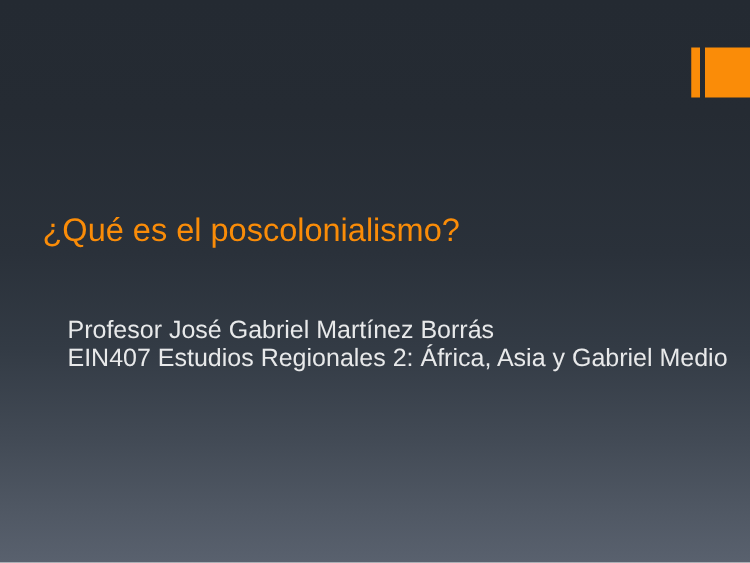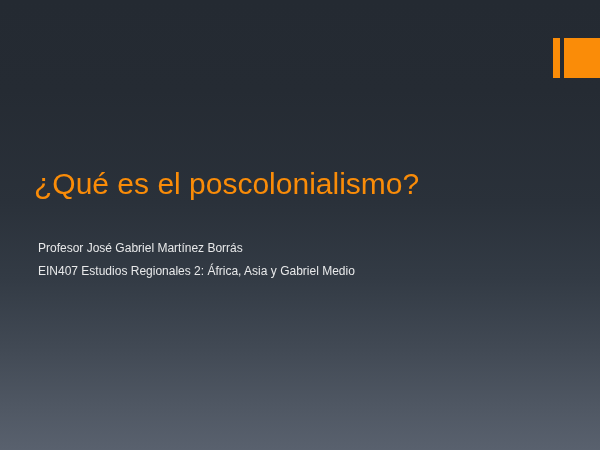--- a/index.html
+++ b/index.html
@@ -47,37 +47,37 @@
     background: #fa8c08;
   }
 
   
   .title {
     position: absolute;
     left: 34px;
     top: 163px;
     width: 540px;
     margin: 0;
-    font-size: 30px;
+    font-size: 26px;
     font-weight: normal;
     line-height: 42px;
     letter-spacing: 0px;
     color: #fa8c08;
     white-space: nowrap;
   }
 
   
   .subtitle {
     position: absolute;
     left: 38px;
     top: 237px;
     width: 540px;
-    margin: 0;
+    margin: 16px;
     color: #e8e9ea;
-    font-size: 12px;
+    font-size: 20px;
     font-weight: normal;
     line-height: 23px;
     white-space: nowrap;
   }
   .subtitle-line {
     display: block;
   }
 </style>
 </head>
 <body>

